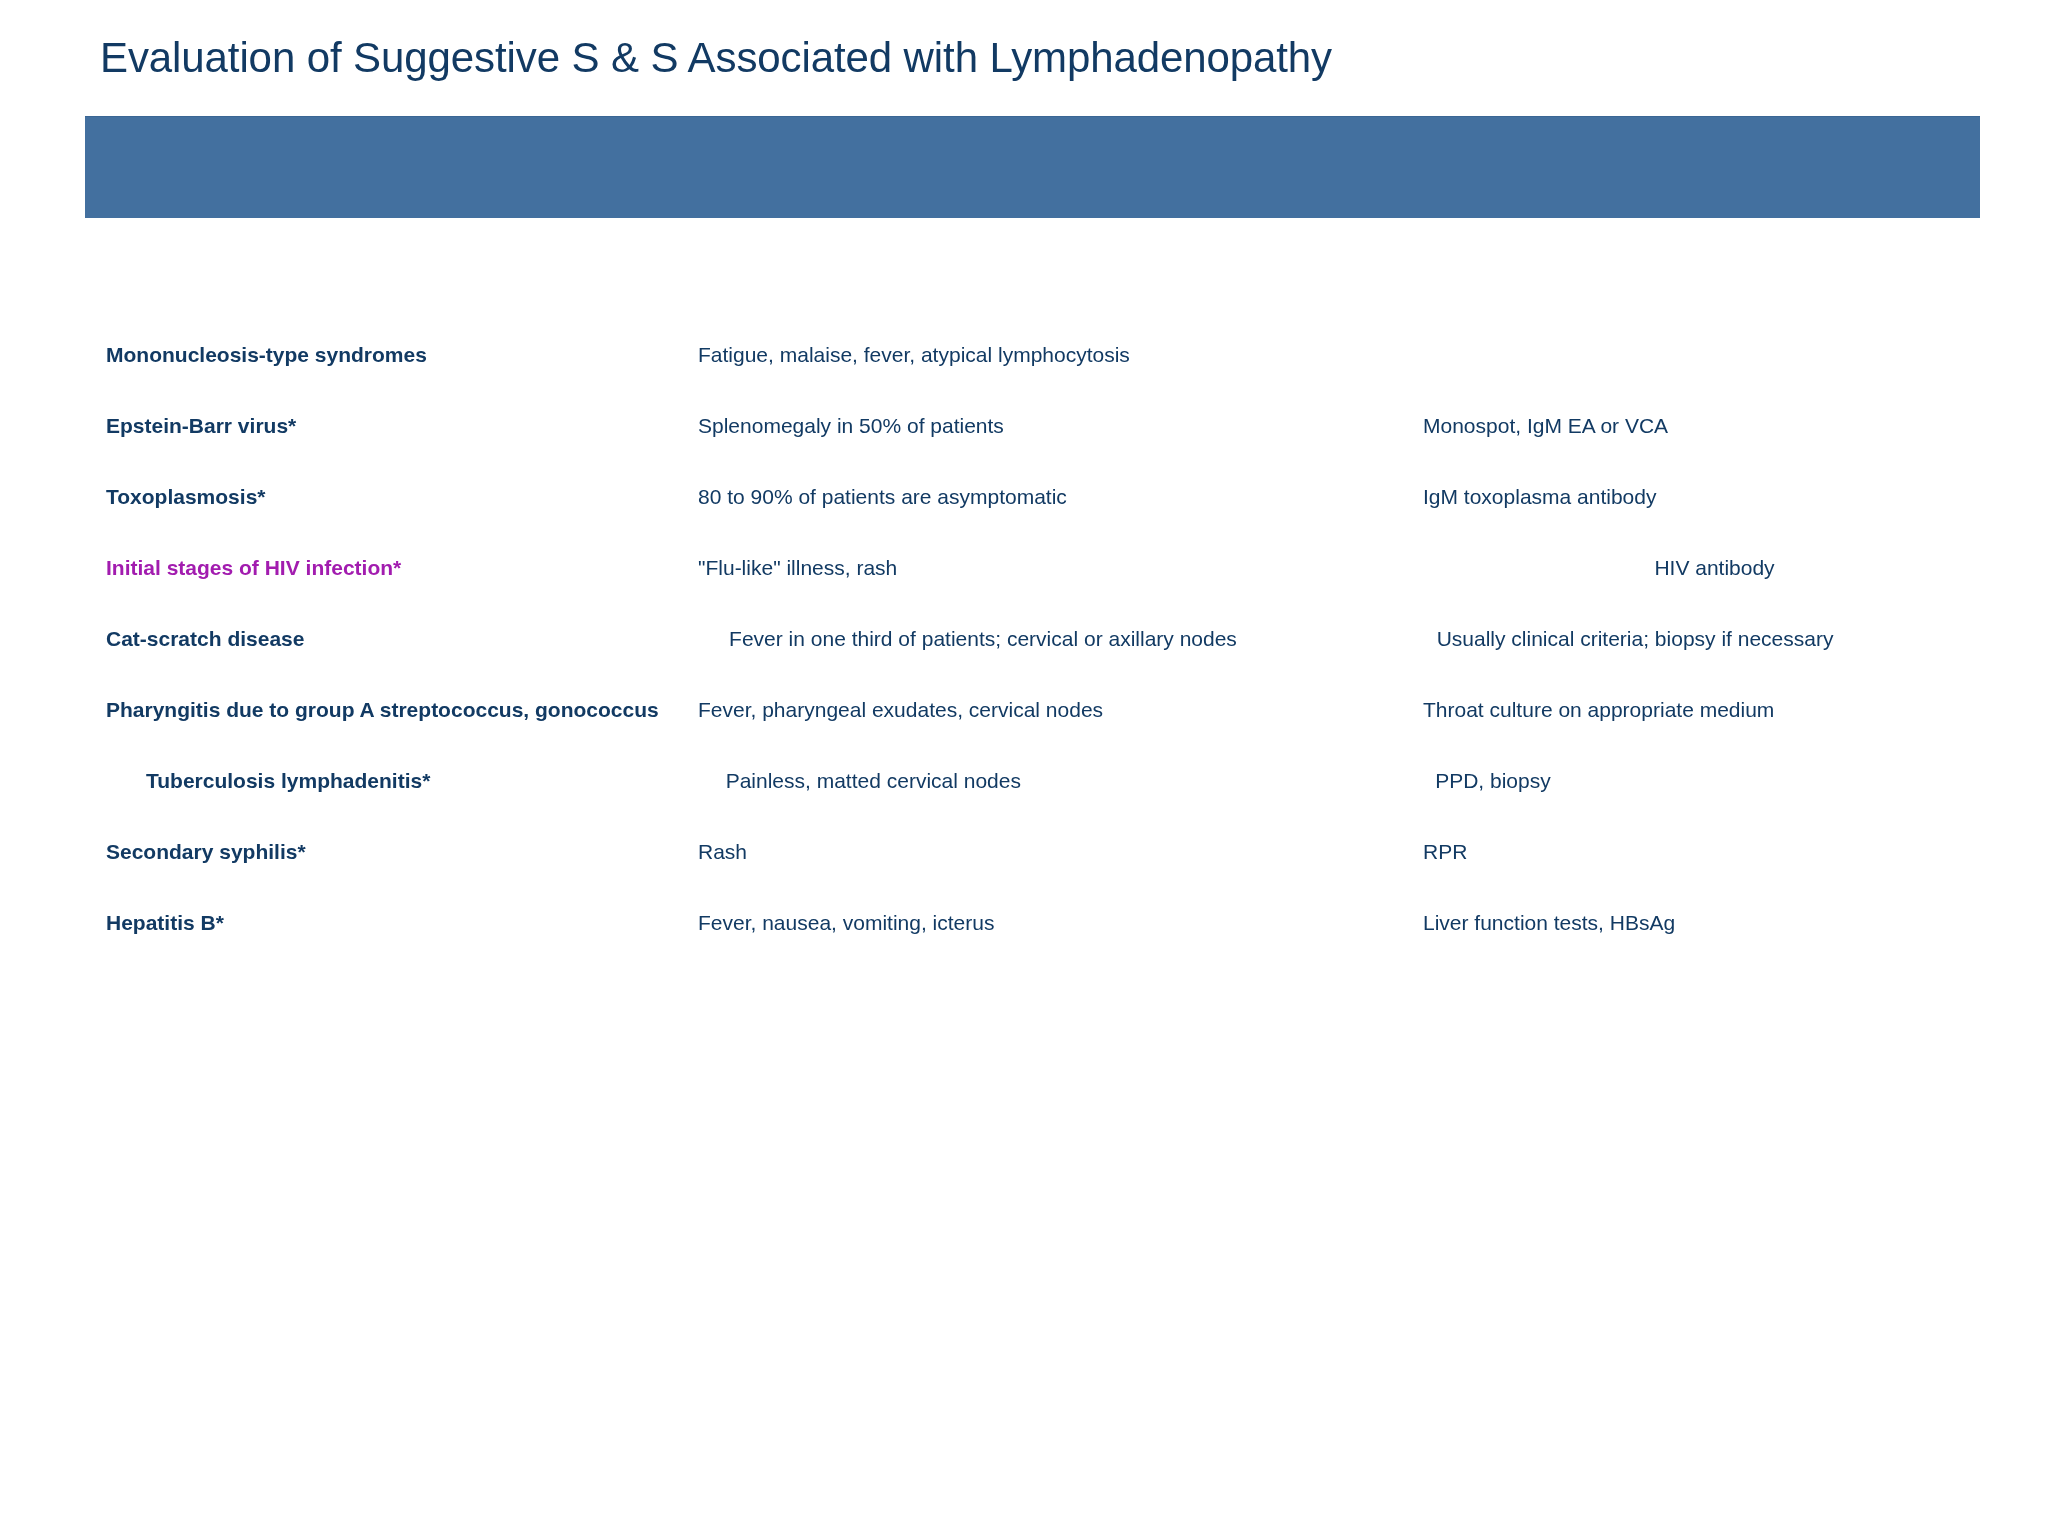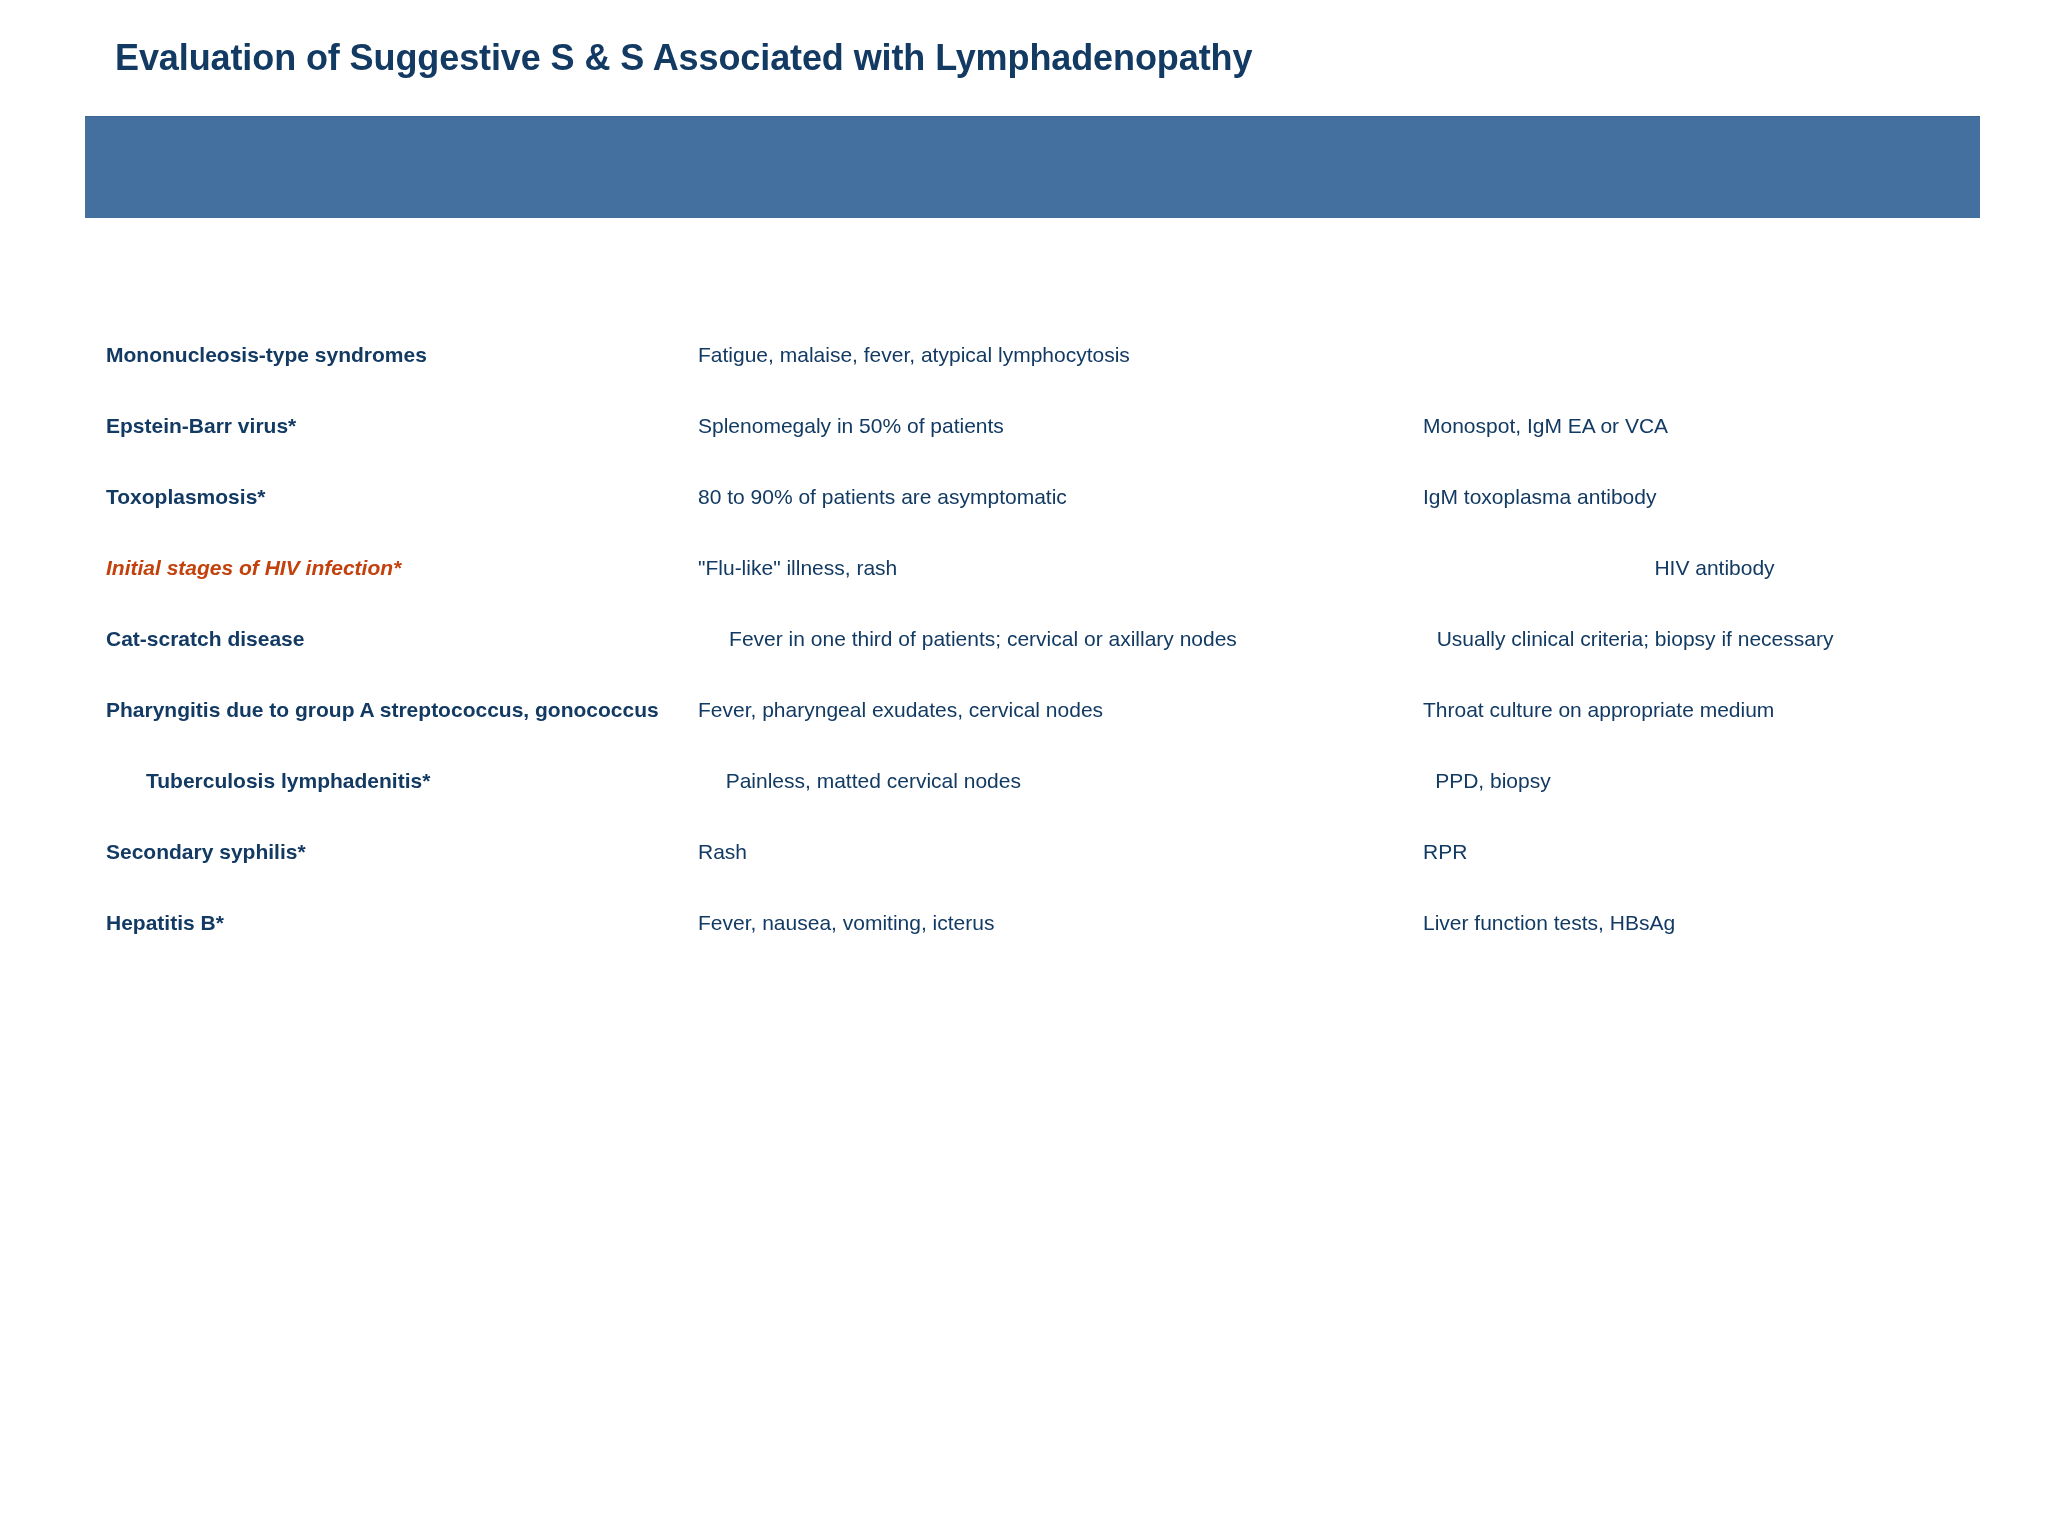--- a/index.html
+++ b/index.html
@@ -13,25 +13,25 @@
     height: 1536px;
     position: relative;
     overflow: hidden;
     font-family: "Liberation Sans", sans-serif;
     -webkit-font-smoothing: antialiased;
   }
 
   
   #slide-title {
     position: absolute;
-    left: 115px;
+    left: 100px;
     top: 36px;
     width: 1880px;
-    font-size: 36px;
-    font-weight: bold;
+    font-size: 42px;
+    font-weight: normal;
     color: #123a63;
     letter-spacing: -0.1px;
     line-height: 44px;
     white-space: nowrap;
   }
 
   
   #title-band {
     position: absolute;
     left: 85px;
@@ -105,21 +105,21 @@
       <div class="cell cell-condition" style="color: rgb(18, 58, 99);">Epstein-Barr virus*</div>
       <div class="cell cell-findings" style="color: rgb(18, 58, 99);">Splenomegaly in 50% of patients</div>
       <div class="cell cell-tests" style="color: rgb(18, 58, 99);">Monospot, IgM EA or VCA</div>
     </div>
     <div class="table-row">
       <div class="cell cell-condition" style="color: rgb(18, 58, 99);">Toxoplasmosis*</div>
       <div class="cell cell-findings" style="color: rgb(18, 58, 99);">80 to 90% of patients are asymptomatic</div>
       <div class="cell cell-tests" style="color: rgb(18, 58, 99);">IgM toxoplasma antibody</div>
     </div>
     <div class="table-row">
-      <div class="cell cell-condition" style="color: #c2410c; font-style: italic;">Initial stages of HIV infection*</div>
+      <div class="cell cell-condition" style="color: #a21caf;">Initial stages of HIV infection*</div>
       <div class="cell cell-findings" style="color: rgb(18, 58, 99);">"Flu-like" illness, rash</div>
       <div class="cell cell-tests" style="color: rgb(18, 58, 99); text-align: center;">HIV antibody</div>
     </div>
     <div class="table-row">
       <div class="cell cell-condition" style="color: rgb(18, 58, 99);">Cat-scratch disease</div>
       <div class="cell cell-findings" style="color: rgb(18, 58, 99); margin-left: 45px;">Fever in one third of patients; cervical or axillary nodes</div>
       <div class="cell cell-tests" style="color: rgb(18, 58, 99);">Usually clinical criteria; biopsy if necessary</div>
     </div>
     <div class="table-row">
       <div class="cell cell-condition" style="color: rgb(18, 58, 99);">Pharyngitis due to group A streptococcus, gonococcus</div>

